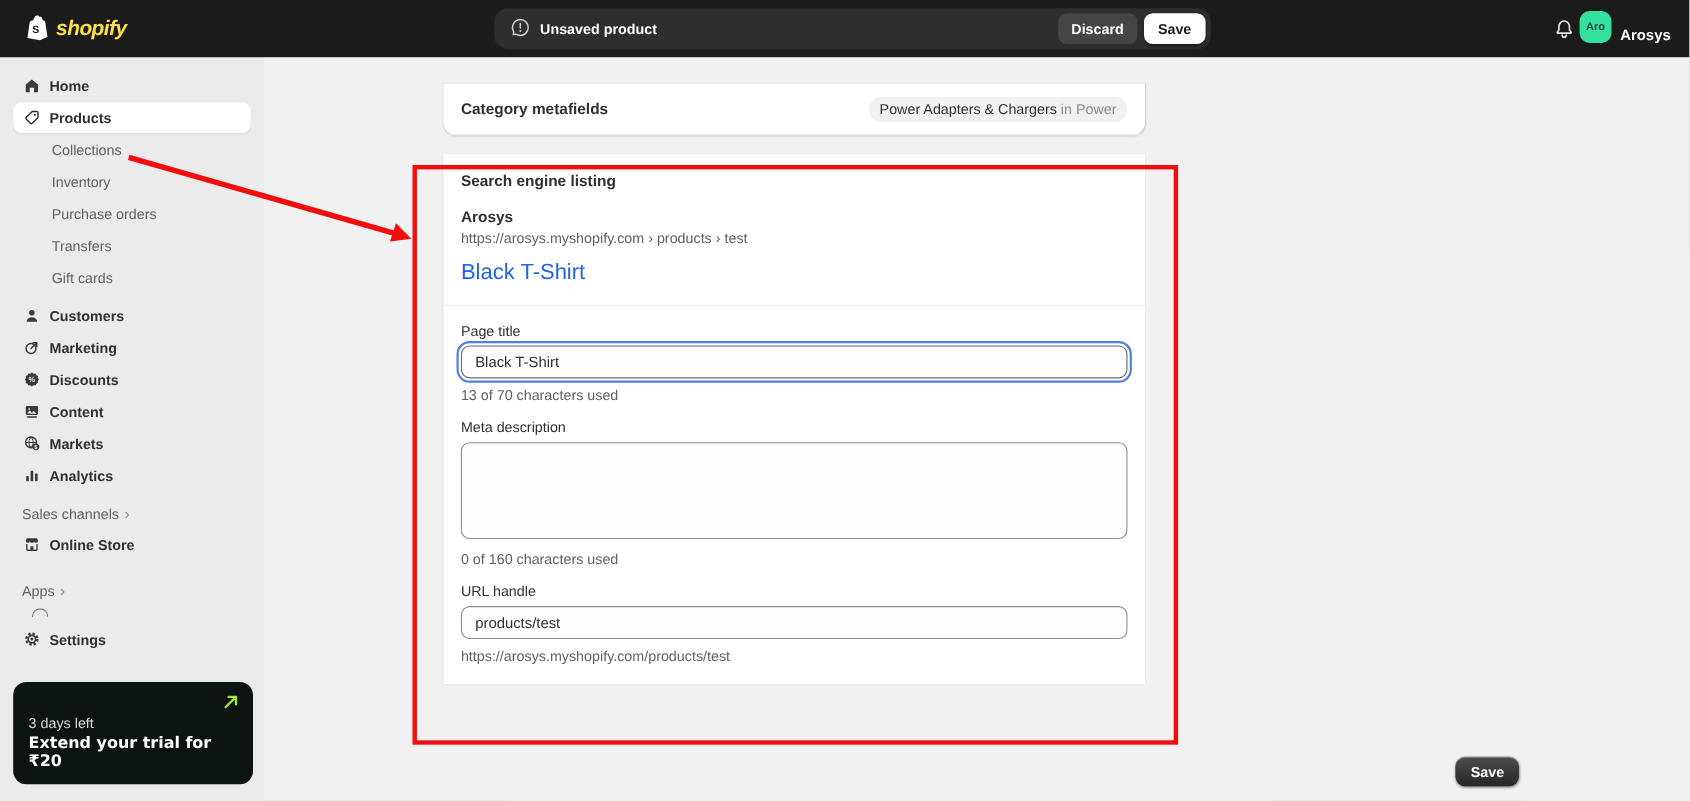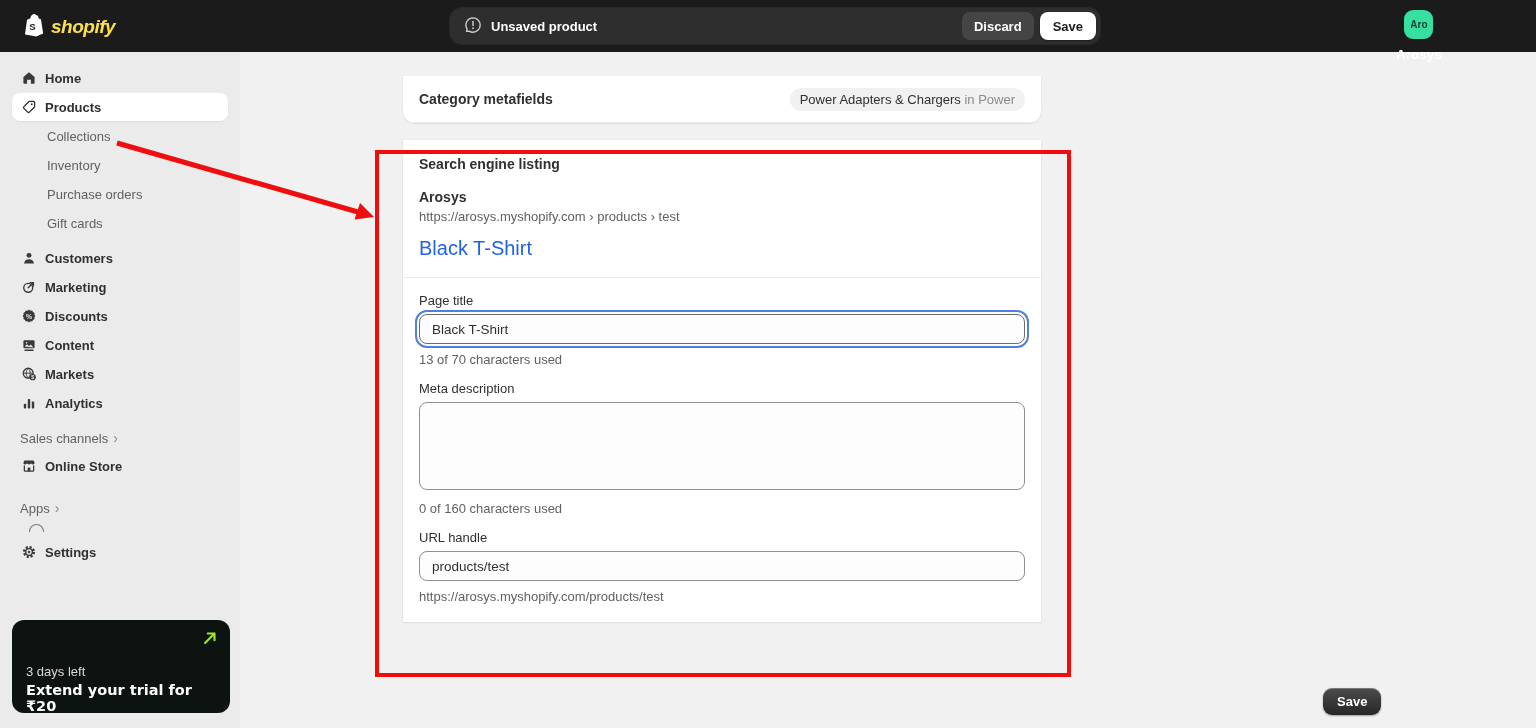--- a/index.html
+++ b/index.html
@@ -10,35 +10,35 @@
   
   .topbar { position:absolute; top:0; left:0; right:0; height:52px; background:#1b1b1b; z-index:10; }
   .logo { position:absolute; left:22px; top:13px; display:flex; align-items:center; gap:6px; }
   .logo-text { color:#fde047; font-size:19px; font-weight:700; font-style:italic; letter-spacing:-0.5px; }
   .unsaved-bar { position:absolute; left:450px; top:8px; width:650px; height:36px; background:#2e2e2e; border-radius:12px; display:flex; align-items:center; padding:0 4px 0 14px; box-shadow:0 0 0 1px rgba(255,255,255,.06); }
   .unsaved-label { color:#ffffff; font-weight:700; font-size:13px; margin-left:9px; }
   .bar-spacer { flex:1; }
   .btn-discard { height:28px; padding:0 12px; background:#454545; border:none; border-radius:8px; color:#fff; font-family:inherit; font-size:13px; font-weight:700; margin-right:6px; cursor:pointer; }
   .btn-save-top { height:28px; padding:0 13px; background:#fff; border:none; border-radius:8px; color:#1a1a1a; font-family:inherit; font-size:13px; font-weight:700; cursor:pointer; box-shadow:0 1px 2px rgba(0,0,0,.4); }
   .bell { position:absolute; left:1411px; top:15px; width:22px; height:22px; cursor:pointer; }
-  .user { position:absolute; left:1396px; top:10px; display:flex; align-items:center; gap:8px; cursor:pointer;flex-direction:column; }
+  .user { position:absolute; left:1436px; top:10px; display:flex; align-items:flex-end; gap:8px; cursor:pointer; }
   .avatar { width:29px; height:29px; border-radius:9px; background:#35e0a1; display:flex; align-items:center; justify-content:center; font-size:10px; font-weight:700; color:#14433a; }
   .user-name { color:#fff; font-weight:700; font-size:13.5px; }
 
   
   .sidebar { position:absolute; top:52px; left:0; bottom:0; width:240px; background:#ebebeb; padding:12px; }
   .nav-item { height:28px; margin-bottom:1px; display:flex; align-items:center; gap:8px; padding:0 8px; border-radius:8px; font-size:13px; font-weight:600; color:#303030; cursor:pointer; }
   .nav-item .ic { width:17px; height:17px; display:flex; align-items:center; justify-content:center; flex:0 0 17px; }
   .nav-item.active { background:#fff; box-shadow:0 1px 2px rgba(0,0,0,.05); }
   .nav-child { height:28px; margin-bottom:1px; display:flex; align-items:center; padding:0 8px 0 35px; border-radius:8px; font-size:13px; font-weight:500; color:#616161; cursor:pointer; }
   .nav-gap { margin-top:7px; }
   .nav-section { height:28px; display:flex; align-items:center; gap:5px; padding:0 8px; color:#616161; font-size:13px; font-weight:500; cursor:pointer; }
   .chev { font-size:14px; line-height:1; color:#8a8a8a; }
   .partial-app { width:15px; height:8px; border:1.6px solid #777; border-bottom:none; border-radius:15px 15px 0 0; margin:2px 0 0 17px; }
-  .trial-card { position:absolute; left:12px; bottom:15px; width:218px; height:93px; background:#0d1311; border-radius:12px; padding:25px 14px; cursor:pointer; }
+  .trial-card { position:absolute; left:12px; bottom:15px; width:218px; height:93px; background:#0d1311; border-radius:12px; padding:11px 14px; cursor:pointer; }
   .trial-arrow { position:absolute; top:9px; right:11px; width:18px; height:18px; }
   .trial-days { color:#d7dcd9; font-size:13px; margin-top:19px; }
   .trial-cta { color:#fff; font-size:14.5px; font-weight:700; margin-top:3px; font-family:"DejaVu Sans","Liberation Sans",sans-serif; }
 
   
   .content-col { position:absolute; left:403px; top:52px; width:638px; }
   .card { background:#fff; box-shadow:0 1px 2px rgba(0,0,0,.08), 0 0 1px rgba(0,0,0,.1); }
   .card-metafields { border-radius:0 0 12px 12px; }
   .cm-head { height:46px; padding:0 16px; display:flex; align-items:center; justify-content:space-between;margin-top:24px; }
   .cm-title { font-size:14px; font-weight:700; }
@@ -126,20 +126,21 @@
           <svg width="16" height="16" viewBox="0 0 20 20">
             <path d="M10.8 3h4.7a1.5 1.5 0 011.5 1.5v4.7a1.5 1.5 0 01-.44 1.06l-6.1 6.1a1.5 1.5 0 01-2.12 0l-4.7-4.7a1.5 1.5 0 010-2.12l6.1-6.1A1.5 1.5 0 0110.8 3z" fill="none" stroke="#2a2a2a" stroke-width="1.6"></path>
             <circle cx="13.4" cy="6.6" r="1.2" fill="#2a2a2a"></circle>
           </svg>
         </span>
       <span>Products</span>
     </div>
     <div class="nav-child">Collections</div>
     <div class="nav-child">Inventory</div>
     <div class="nav-child">Purchase orders</div>
+    <div class="nav-child">Transfers</div>
     <div class="nav-child">Gift cards</div>
 
     <div class="nav-item nav-gap">
       <span class="ic">
           <svg width="16" height="16" viewBox="0 0 20 20">
             <circle cx="10" cy="6.7" r="3.1" fill="#3a3a3a"></circle>
             <path d="M3.8 17c.5-3.6 3-5.3 6.2-5.3s5.7 1.7 6.2 5.3z" fill="#3a3a3a"></path>
           </svg>
         </span>
       <span>Customers</span>

